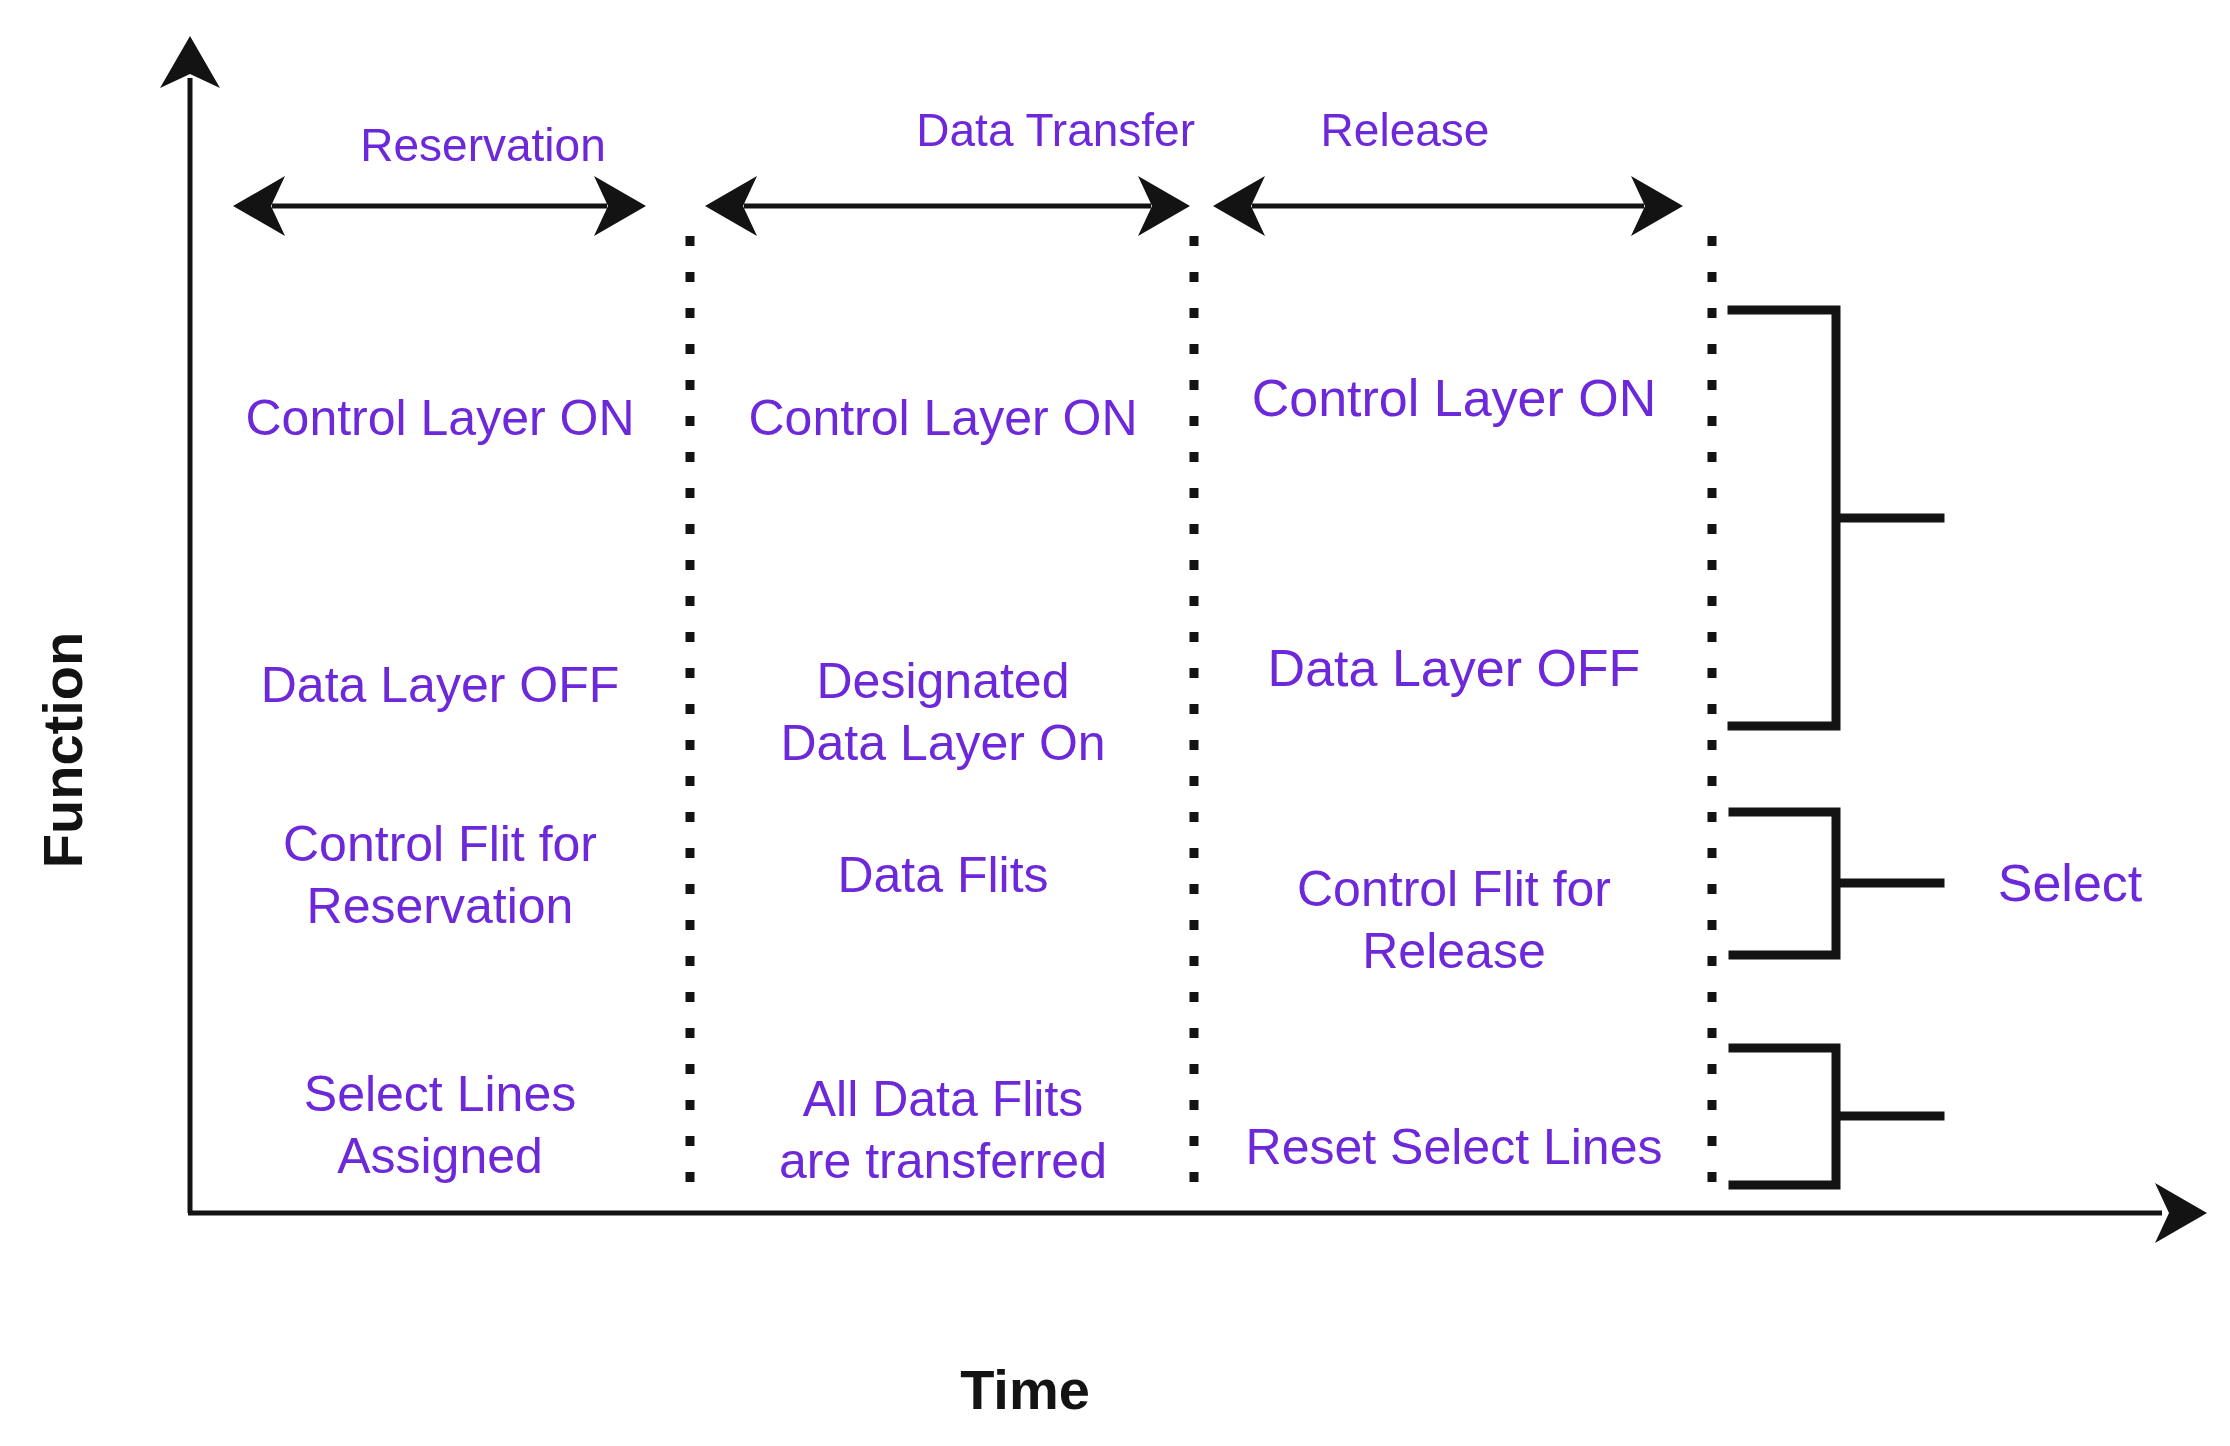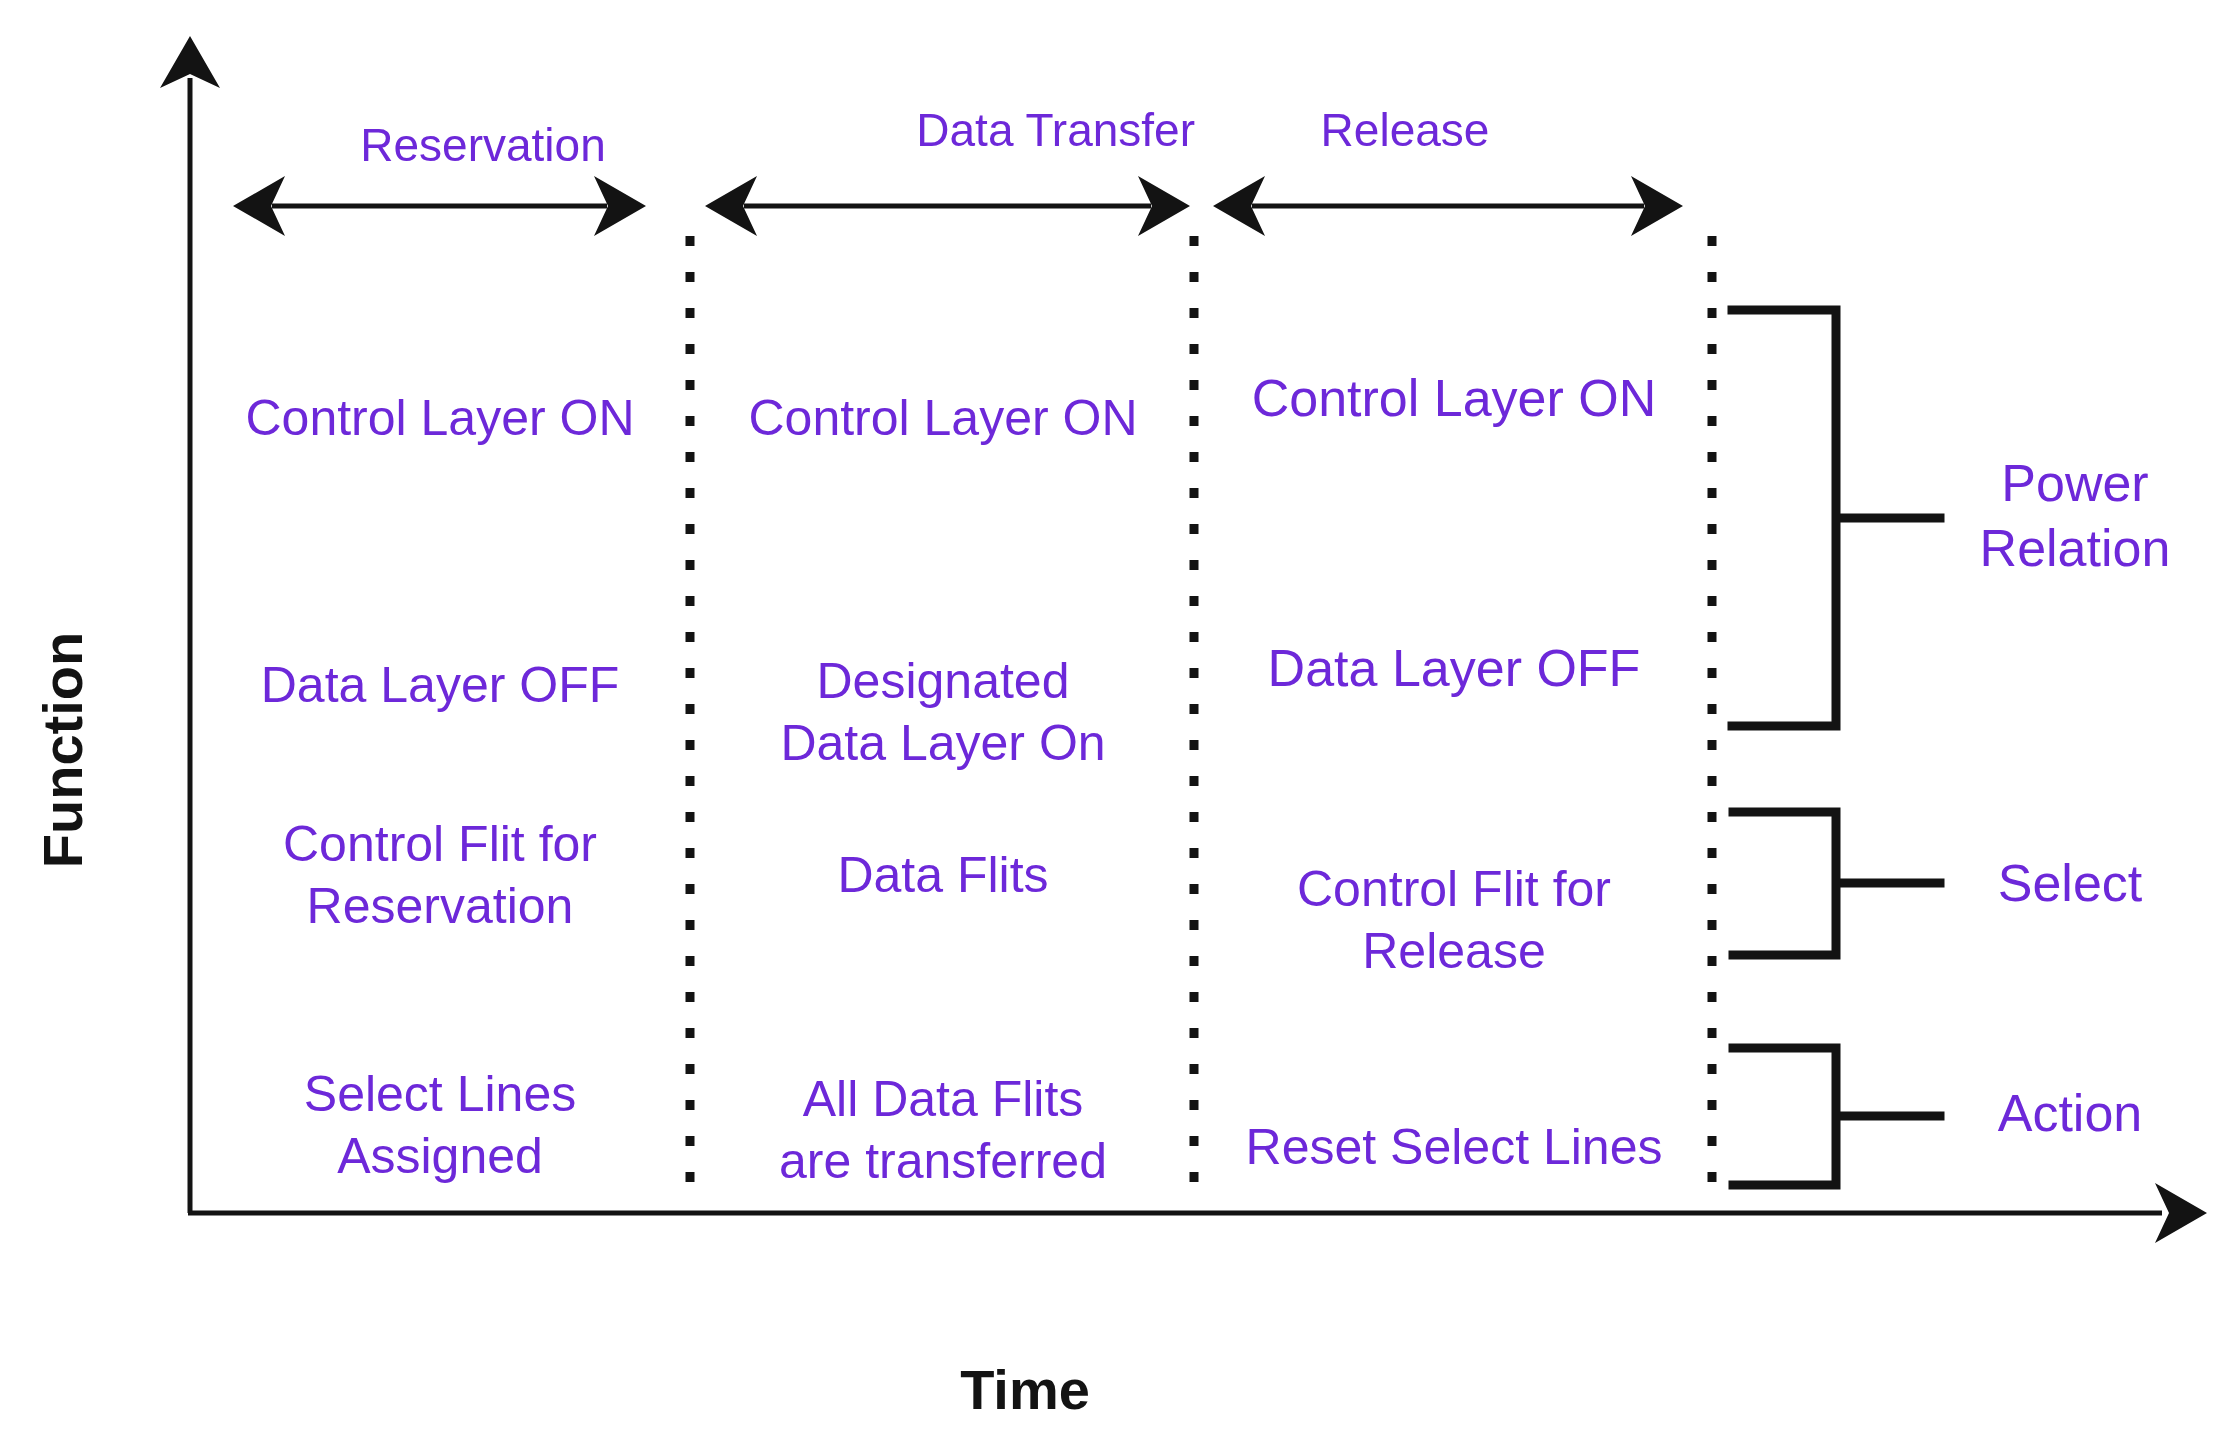--- a/index.html
+++ b/index.html
@@ -102,18 +102,15 @@
   <div class="txt col-item" style="left:700px; top:844px; width:486px;">Data Flits</div>
   <div class="txt col-item" style="left:700px; top:1068px; width:486px;">All Data Flits
 are transferred</div>
 
   <div class="txt col-item-lg" style="left:1206px; top:366px; width:496px;">Control Layer ON</div>
   <div class="txt col-item-lg" style="left:1206px; top:636px; width:496px;">Data Layer OFF</div>
   <div class="txt col-item" style="left:1206px; top:858px; width:496px;">Control Flit for
 Release</div>
   <div class="txt col-item" style="left:1206px; top:1116px; width:496px;">Reset Select Lines</div>
 
-  <div class="txt side-label" style="left:1950px; top:451px; width:250px;">Power
-Relation</div>
   <div class="txt side-label" style="left:1950px; top:851px; width:240px;">Select</div>
-  <div class="txt side-label" style="left:1950px; top:1081px; width:240px;">Action</div>
 
 </div>
 
 </body></html>

